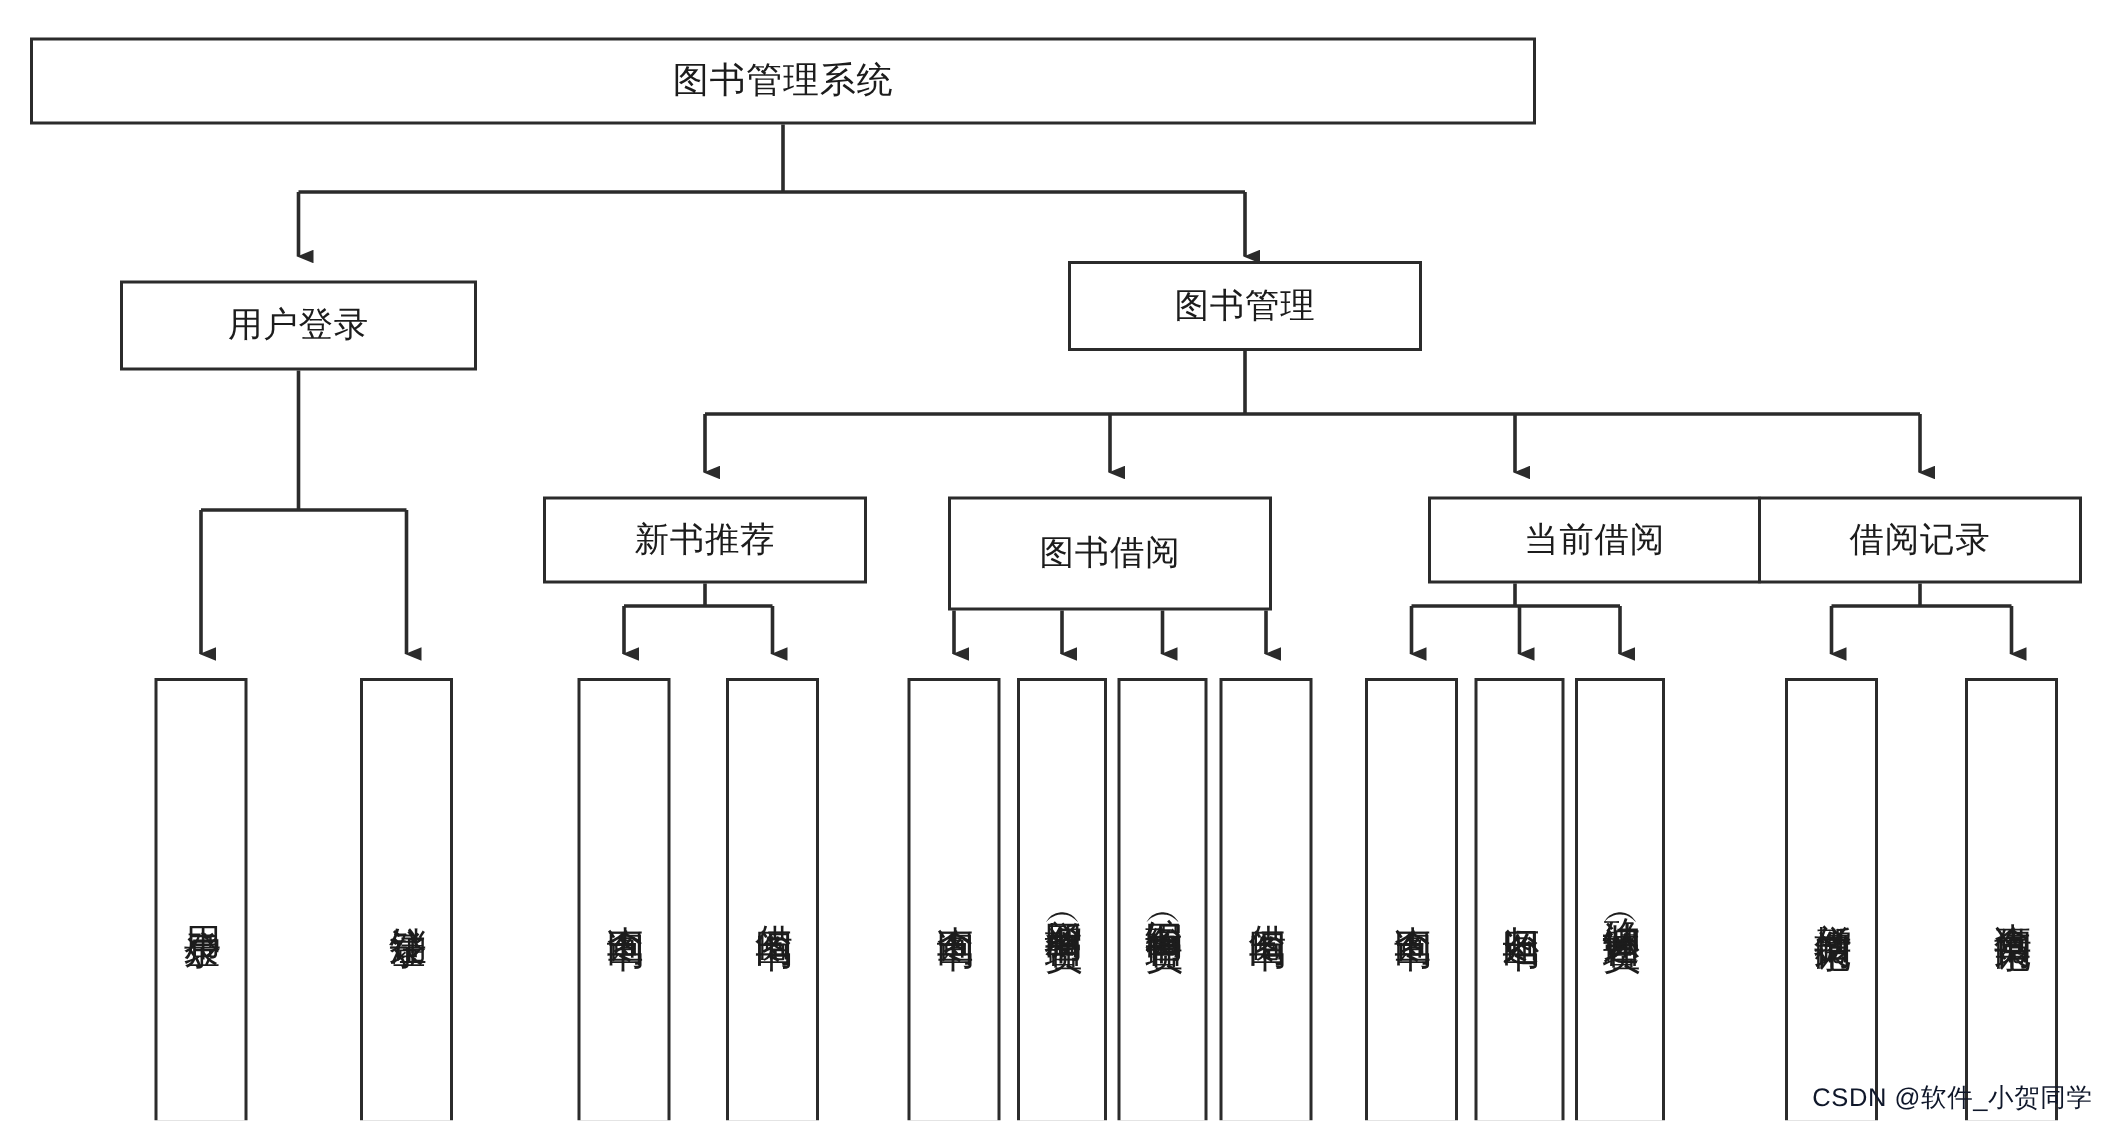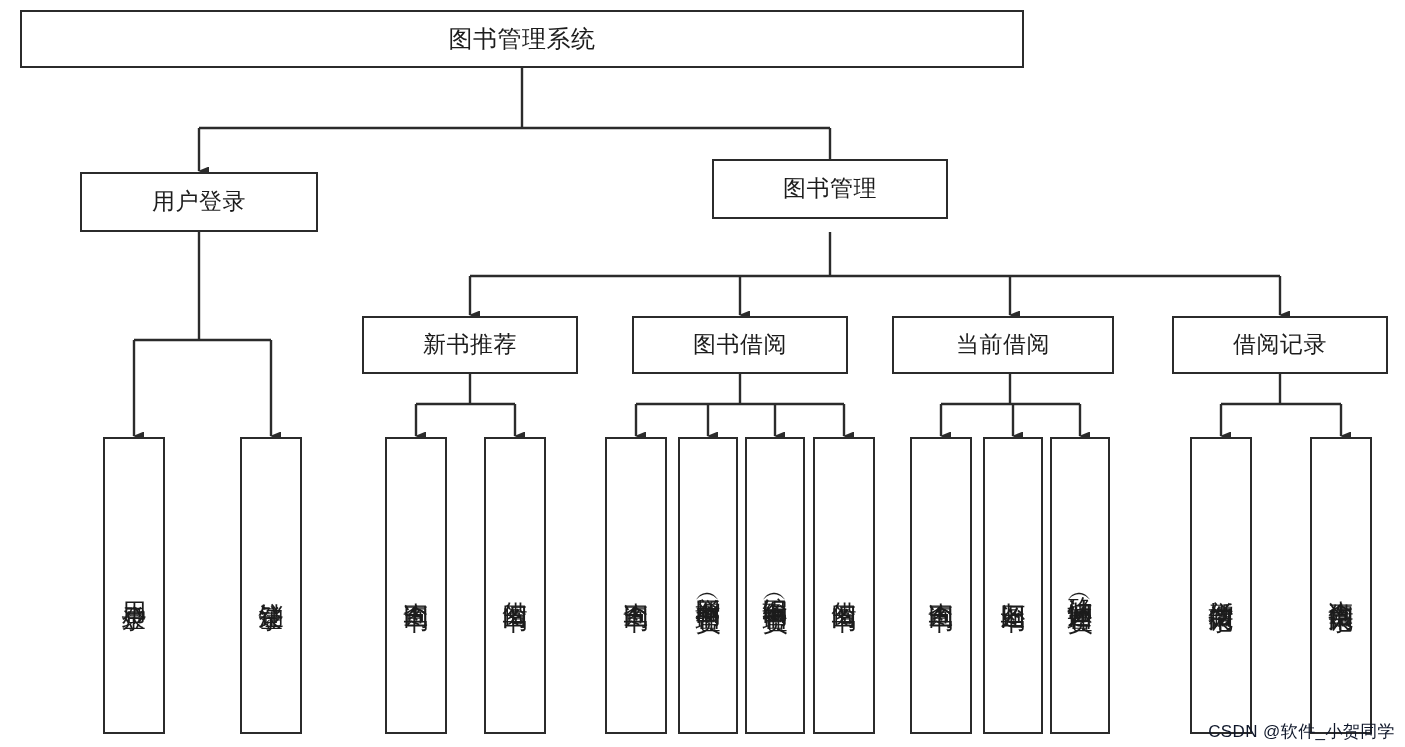--- a/index.html
+++ b/index.html
@@ -29,20 +29,21 @@
   .node {
     position: absolute;
     box-sizing: border-box;
     background: #ffffff;
     border: 2px solid #2b2b2b;
     display: flex;
     align-items: center;
     justify-content: center;
     color: #1c1c1c;
     z-index: 2;
+    margin-top: 15px;
   }
   .node-label {
     display: block;
     line-height: 1.18;
     letter-spacing: 0.5px;
     white-space: nowrap;
   }
   
   .node.horiz .node-label {
     font-size: 23px;
@@ -133,24 +134,24 @@
   <div class="node horiz" style="left: 80px; top: 172px; width: 238px; height: 60px;">
     <span class="node-label">用户登录</span>
   </div>
   <div class="node horiz" style="left: 712px; top: 159px; width: 236px; height: 60px;">
     <span class="node-label">图书管理</span>
   </div>
 
   <div class="node horiz" style="left: 362px; top: 316px; width: 216px; height: 58px;">
     <span class="node-label">新书推荐</span>
   </div>
-  <div class="node horiz" style="left: 632px; top: 316px; width: 216px; height: 58px;">
+  <div class="node horiz" style="left: 632px; top: 316px; width: 216px; height: 76px;">
     <span class="node-label">图书借阅</span>
   </div>
-  <div class="node horiz" style="left: 892px; top: 316px; width: 222px; height: 58px;">
+  <div class="node horiz" style="left: 952px; top: 316px; width: 222px; height: 58px;">
     <span class="node-label">当前借阅</span>
   </div>
   <div class="node horiz" style="left: 1172px; top: 316px; width: 216px; height: 58px;">
     <span class="node-label">借阅记录</span>
   </div>
 
   <div class="node vert" style="left: 103px; top: 437px; width: 62px; height: 297px;">
     <span class="node-label">用户登录</span>
   </div>
   <div class="node vert" style="left: 240px; top: 437px; width: 62px; height: 297px;">

